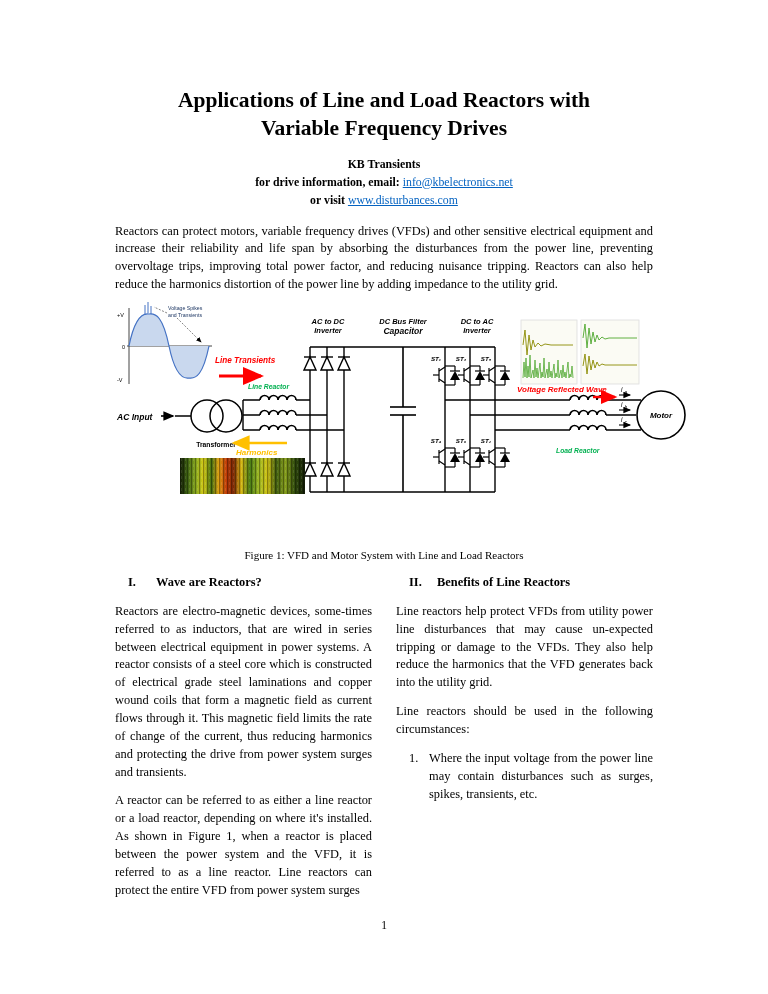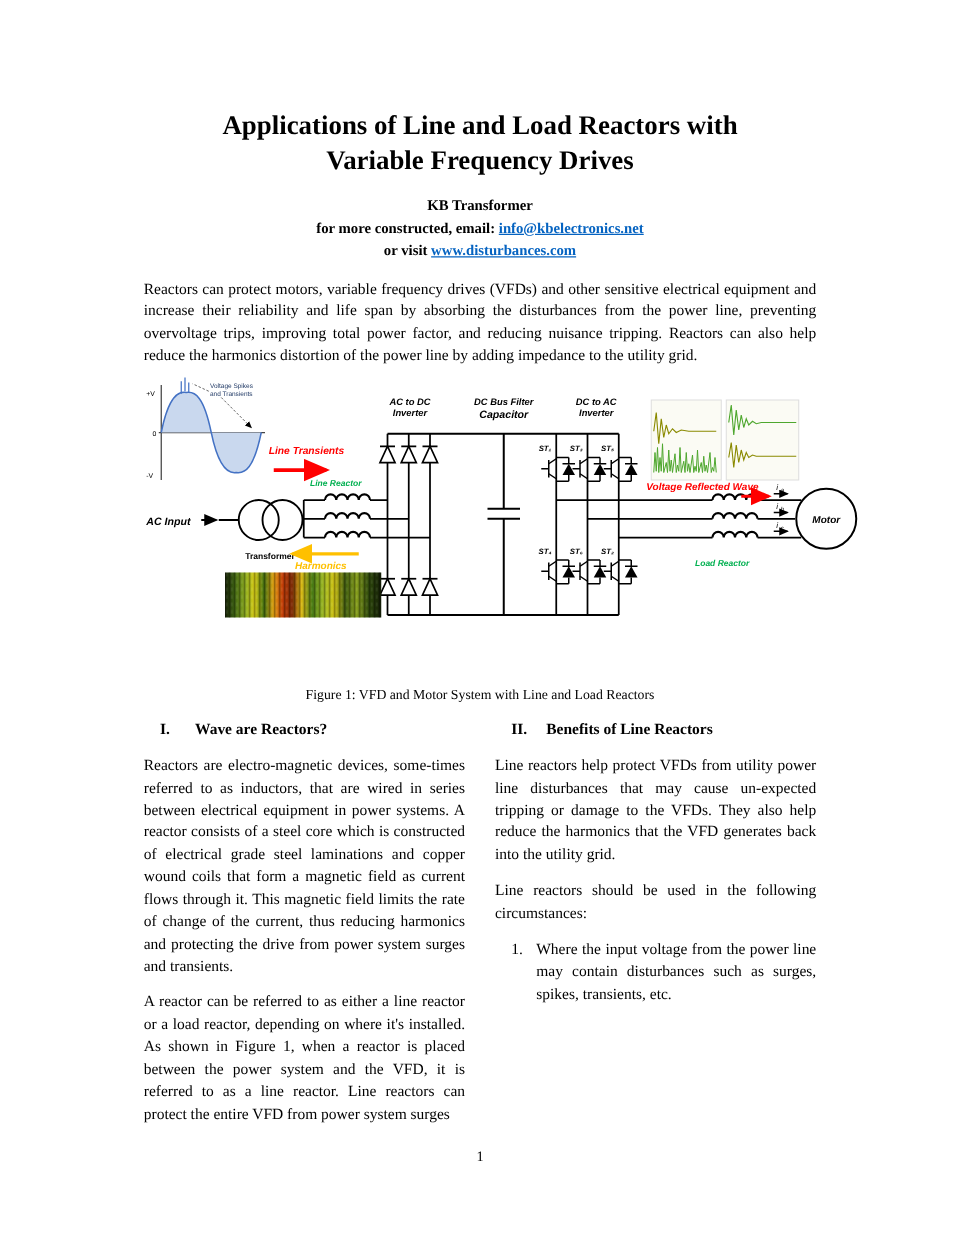--- a/index.html
+++ b/index.html
@@ -4,21 +4,21 @@
 <style>
   * { margin:0; padding:0; box-sizing:border-box; }
   html,body { background:#ffffff; }
   .page {
     width:716px; height:994px; margin:0 auto; background:#fff;
     padding:86px 89px 0 89px; overflow:hidden;
     font-family:"Liberation Serif", serif; color:#000;
   }
   .title { text-align:center; font-weight:bold; font-size:21.5px; line-height:1.32; }
   .byline { text-align:center; font-weight:bold; font-size:11.8px; line-height:1.52; margin-top:13px; }
-  .byline .link { color:#0563C1; text-decoration:underline; cursor:pointer; font-weight:bold; }
+  .byline .link { color:#0563C1; text-decoration:underline; cursor:pointer; font-weight:normal; }
   .intro { margin-top:13px; font-size:12.4px; line-height:1.44; text-align:justify; }
   .figure-wrap { margin-top:6px; text-align:left; }
   .caption { text-align:center; font-size:11px; margin-top:13px; }
   .columns { display:flex; gap:24px; margin-top:13px; }
   .col { flex:1; font-size:12.4px; line-height:1.44; text-align:justify; }
   .col p { margin-bottom:11px; }
   .heading { display:flex; font-weight:bold; font-size:12.4px; margin:0 0 11px 0; padding-left:13px; text-align:left; }
   .heading .num { width:28px; flex:none; }
   .list-item { display:flex; padding-left:13px; margin-bottom:11px; }
   .list-item .num { width:20px; flex:none; }
@@ -32,22 +32,22 @@
 <body>
 
 <div class="page">
 
   <div class="title">
     <div>Applications of Line and Load Reactors with</div>
     <div>Variable Frequency Drives</div>
   </div>
 
   <div class="byline">
-    <div>KB Transformer</div>
-    <div><span>for more constructed, email: </span><a class="link">info@kbelectronics.net</a></div>
+    <div>KB Transients</div>
+    <div><span>for drive information, email: </span><a class="link">info@kbelectronics.net</a></div>
     <div><span>or visit </span><a class="link">www.disturbances.com</a></div>
   </div>
 
   <p class="intro">Reactors can protect motors, variable frequency drives (VFDs) and other sensitive electrical equipment and increase their reliability and life span by absorbing the disturbances from the power line, preventing overvoltage trips, improving total power factor, and reducing nuisance tripping. Reactors can also help reduce the harmonics distortion of the power line by adding impedance to the utility grid.</p>
 
   <div class="figure-wrap">
     <svg width="586" height="232" viewBox="0 0 586 232">
       <defs>
         <path id="coil" d="M0,0 a4.5,4.5 0 0 1 9,0 a4.5,4.5 0 0 1 9,0 a4.5,4.5 0 0 1 9,0 a4.5,4.5 0 0 1 9,0" fill="none" stroke="#000" stroke-width="1.7"></path>
         <g id="diode" stroke="#000" stroke-width="1.4" fill="#fff">

